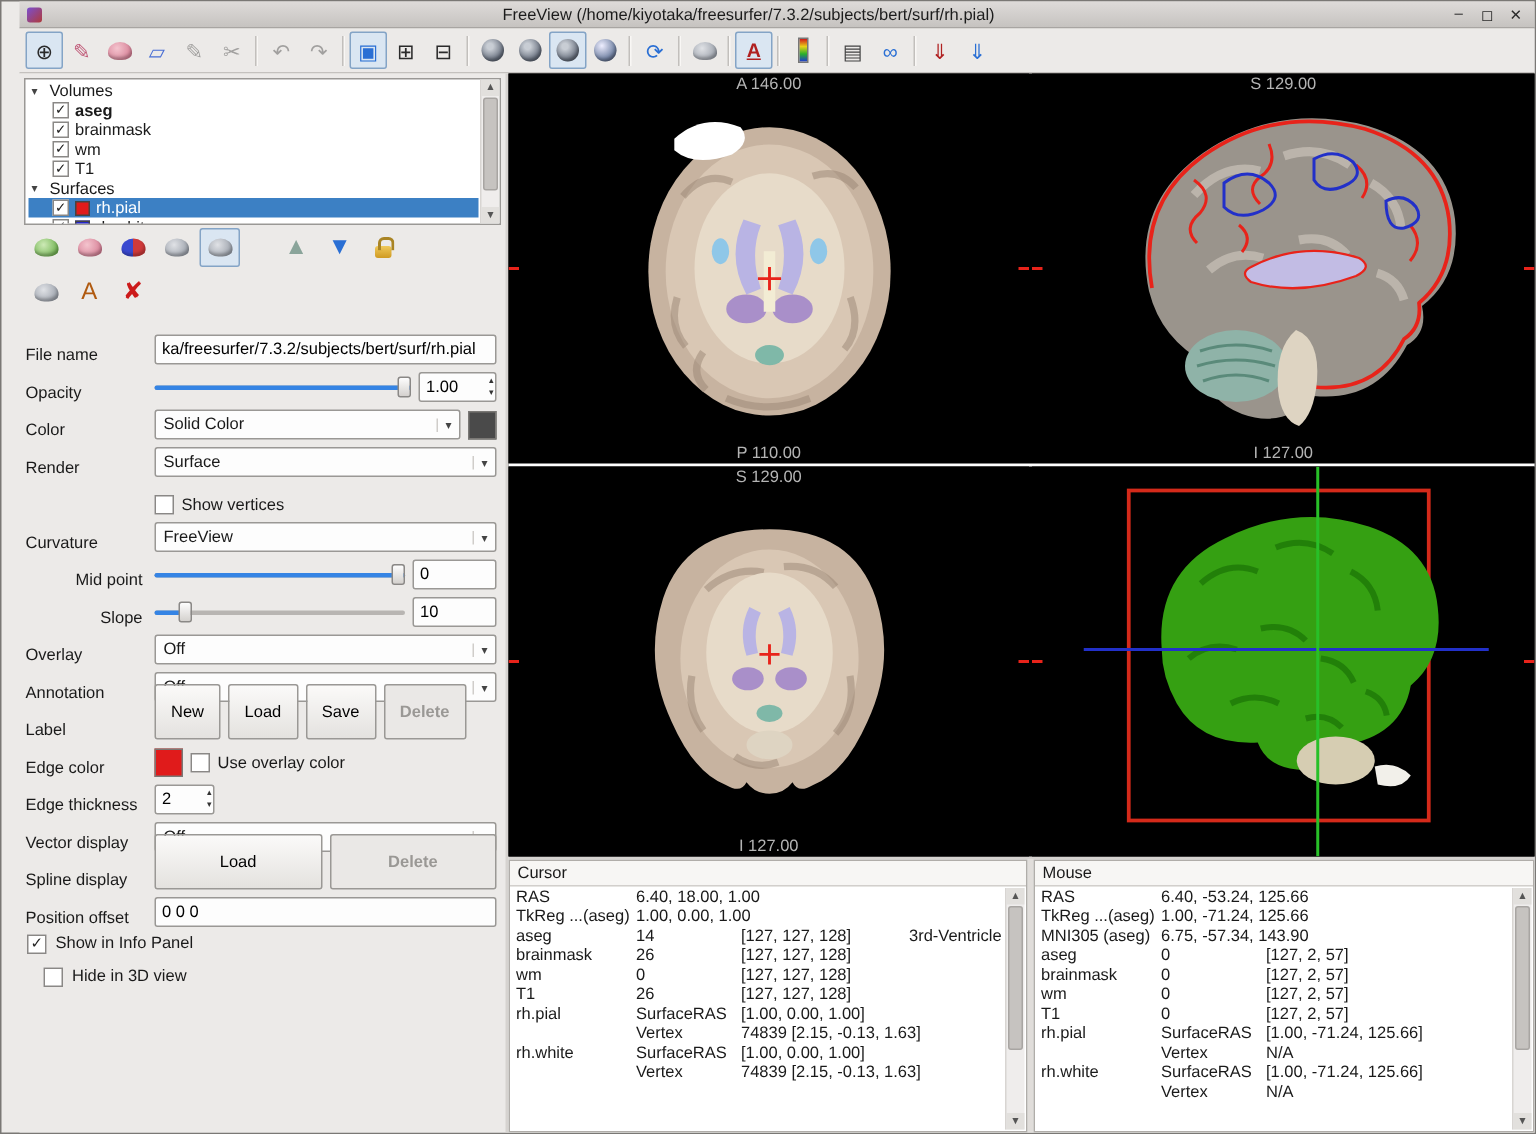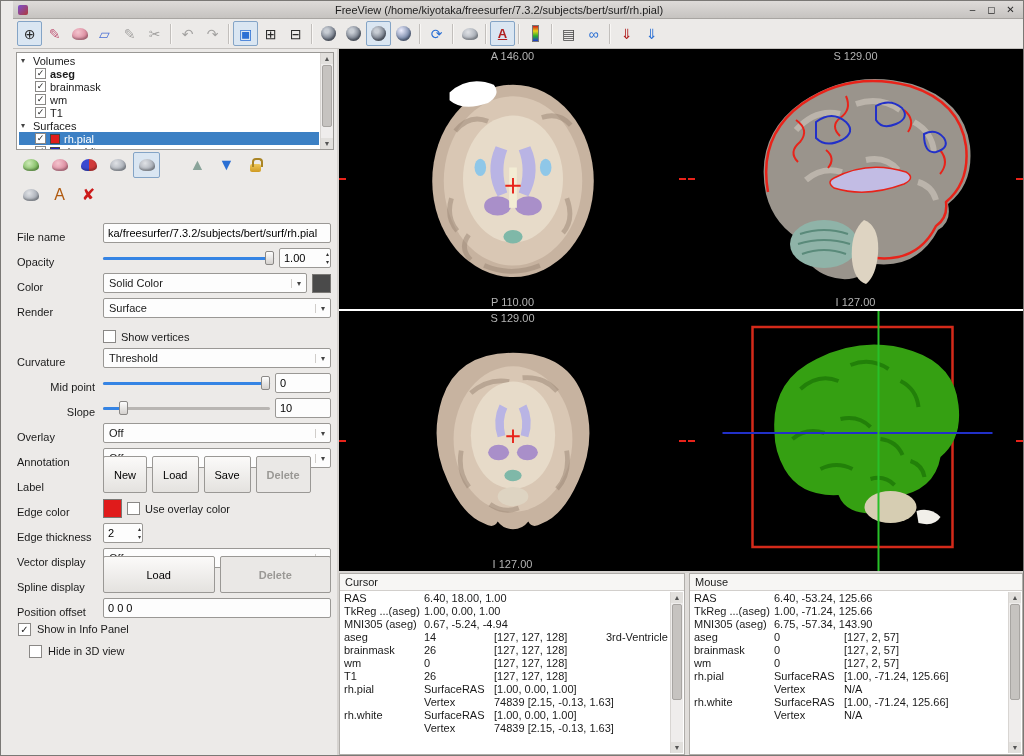--- a/index.html
+++ b/index.html
@@ -350,21 +350,21 @@
           <span class="fctrl">
             <span class="cbx"></span>
             <span>Show vertices</span>
           </span>
         </div>
 
         <div class="frow">
           <span class="flabel">Curvature</span>
           <span class="fctrl">
             <span class="combo">
-              <span>Threshold</span>
+              <span>FreeView</span>
               <span class="carrow">▾</span>
             </span>
           </span>
         </div>
 
         <div class="frow sub">
           <span class="flabel">Mid point</span>
           <span class="fctrl">
             <span class="slider">
               <span class="track"></span>
@@ -566,23 +566,20 @@
           </div>
           <div class="irows">
 
           <div class="irow">
               <span class="c c1">RAS</span><span class="c c2">6.40, 18.00, 1.00</span><span class="c c3"></span><span class="c c4"></span>
             </div>
               <div class="irow">
               <span class="c c1">TkReg ...(aseg)</span><span class="c c2">1.00, 0.00, 1.00</span><span class="c c3"></span><span class="c c4"></span>
             </div>
               <div class="irow">
-              <span class="c c1">MNI305 (aseg)</span><span class="c c2">0.67, -5.24, -4.94</span><span class="c c3"></span><span class="c c4"></span>
-            </div>
-              <div class="irow">
               <span class="c c1">aseg</span><span class="c c2">14</span><span class="c c3">[127, 127, 128]</span><span class="c c4">3rd-Ventricle</span>
             </div>
               <div class="irow">
               <span class="c c1">brainmask</span><span class="c c2">26</span><span class="c c3">[127, 127, 128]</span><span class="c c4"></span>
             </div>
               <div class="irow">
               <span class="c c1">wm</span><span class="c c2">0</span><span class="c c3">[127, 127, 128]</span><span class="c c4"></span>
             </div>
               <div class="irow">
               <span class="c c1">T1</span><span class="c c2">26</span><span class="c c3">[127, 127, 128]</span><span class="c c4"></span>
@@ -627,20 +624,23 @@
               <div class="irow">
               <span class="c c1">aseg</span><span class="c c2">0</span><span class="c c3">[127, 2, 57]</span><span class="c c4"></span>
             </div>
               <div class="irow">
               <span class="c c1">brainmask</span><span class="c c2">0</span><span class="c c3">[127, 2, 57]</span><span class="c c4"></span>
             </div>
               <div class="irow">
               <span class="c c1">wm</span><span class="c c2">0</span><span class="c c3">[127, 2, 57]</span><span class="c c4"></span>
             </div>
               <div class="irow">
+              <span class="c c1">T1</span><span class="c c2">0</span><span class="c c3">[127, 2, 57]</span><span class="c c4"></span>
+            </div>
+              <div class="irow">
               <span class="c c1">rh.pial</span><span class="c c2">SurfaceRAS</span><span class="c c3">[1.00, -71.24, 125.66]</span><span class="c c4"></span>
             </div>
               <div class="irow">
               <span class="c c1"></span><span class="c c2">Vertex</span><span class="c c3">N/A</span><span class="c c4"></span>
             </div>
               <div class="irow">
               <span class="c c1">rh.white</span><span class="c c2">SurfaceRAS</span><span class="c c3">[1.00, -71.24, 125.66]</span><span class="c c4"></span>
             </div>
               <div class="irow">
               <span class="c c1"></span><span class="c c2">Vertex</span><span class="c c3">N/A</span><span class="c c4"></span>

